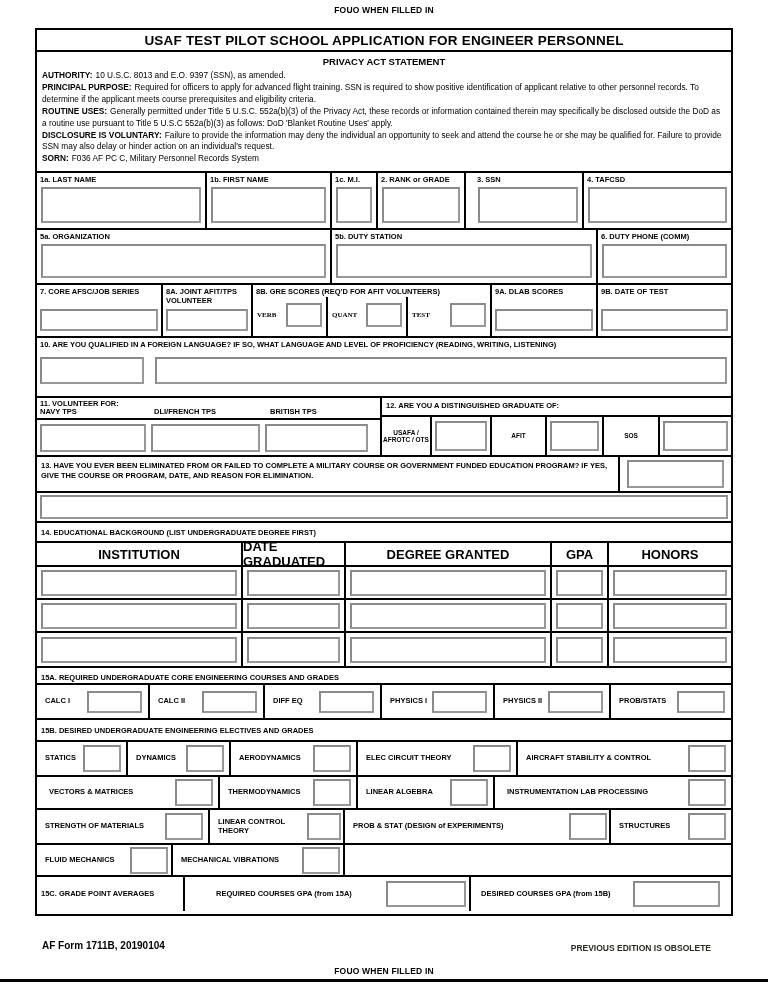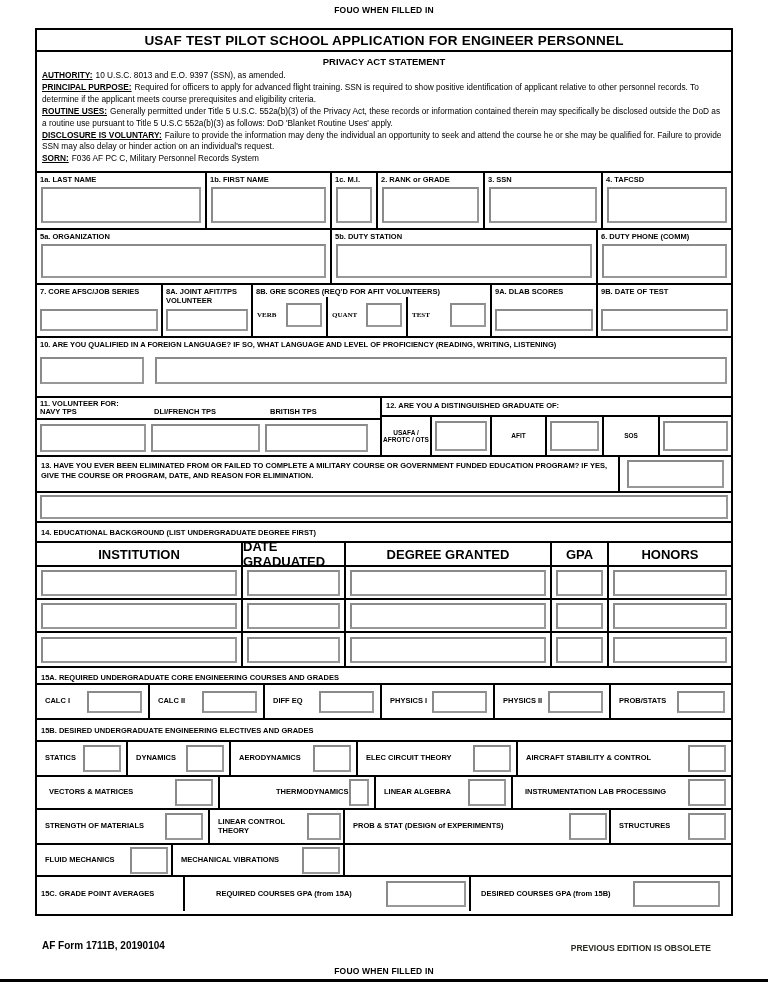--- a/index.html
+++ b/index.html
@@ -16,21 +16,21 @@
   .fc{border-right:2px solid #000;box-sizing:border-box;display:flex;flex-direction:column;flex-shrink:0;}
   .fc.end{border-right:none;flex:1;}
   .flabel{font-weight:bold;font-size:7.5px;line-height:8.5px;padding:3px 2px 0 3px;}
   .fbox{background:#fff;border:2px solid #989898;border-top-color:#8a8a8a;border-left-color:#8a8a8a;box-sizing:border-box;}
   .grow{flex:1;}
   .title-row{height:22px;align-items:center;justify-content:center;}
   .title-text{font-weight:bold;font-size:13.5px;letter-spacing:.2px;}
   .privacy{height:121px;flex-direction:column;}
   .p-head{text-align:center;font-weight:bold;font-size:9.5px;margin-top:4px;}
   .p-body{padding:3px 5px 0 5px;font-size:8.3px;line-height:11.9px;}
-  .pl{font-weight:bold;margin-right:3px;text-decoration:underline;}
+  .pl{font-weight:bold;margin-right:3px;}
   .r1{height:57px;} .r5{height:55px;} .r7{height:53px;} .r10{height:60px;flex-direction:column;}
   .r1112{height:59px;} .r13{height:66px;flex-direction:column;} .r14{height:145px;flex-direction:column;}
   .sh{height:20px;font-weight:bold;font-size:7.5px;padding:5px 0 0 4px;box-sizing:border-box;}
   .lab24{height:24px;box-sizing:border-box;}
   .boxstd{margin:2px 4px 5px 4px;flex:1;}
   .box23{margin:0 3px 5px 3px;height:22px;}
   .gre-row{display:flex;flex:1;}
   .gre-cell{display:flex;align-items:center;border-right:2px solid #000;box-sizing:border-box;padding-bottom:2px;}
   .gre-cell.end{border-right:none;flex:1;}
   .gre-lab{font-family:"Liberation Serif",serif;font-weight:bold;font-size:7px;padding-left:4px;}
@@ -107,25 +107,25 @@
         <div class="fbox boxstd"></div>
       </div>
       <div class="fc" style="width:125px;">
         <div class="flabel">1b. FIRST NAME</div>
         <div class="fbox boxstd"></div>
       </div>
       <div class="fc" style="width:46px;">
         <div class="flabel">1c. M.I.</div>
         <div class="fbox boxstd"></div>
       </div>
-      <div class="fc" style="width:107px;">
+      <div class="fc" style="width:88px;">
         <div class="flabel">2. RANK or GRADE</div>
         <div class="fbox boxstd"></div>
       </div>
-      <div class="fc" style="width:118px;">
+      <div class="fc" style="width:118px;padding-left:8px;">
         <div class="flabel">3. SSN</div>
         <div class="fbox boxstd"></div>
       </div>
       <div class="fc end">
         <div class="flabel">4. TAFCSD</div>
         <div class="fbox boxstd"></div>
       </div>
     </div>
 
     <div class="row r5">
@@ -365,21 +365,21 @@
       <div class="gcell end">
         <span class="glab">AIRCRAFT STABILITY &amp; CONTROL</span>
         <div class="fbox gbox-sm"></div>
       </div>
     </div>
     <div class="row g15b2">
       <div class="gcell" style="width:183px;">
         <span class="glab" style="padding-left:12px;">VECTORS &amp; MATRICES</span>
         <div class="fbox gbox-sm"></div>
       </div>
-      <div class="gcell" style="width:156px;padding-left:48px;">
+      <div class="gcell" style="width:138px;">
         <span class="glab">THERMODYNAMICS</span>
         <div class="fbox gbox-sm"></div>
       </div>
       <div class="gcell" style="width:137px;">
         <span class="glab">LINEAR ALGEBRA</span>
         <div class="fbox gbox-sm"></div>
       </div>
       <div class="gcell end">
         <span class="glab" style="padding-left:12px;">INSTRUMENTATION LAB PROCESSING</span>
         <div class="fbox gbox-sm"></div>

